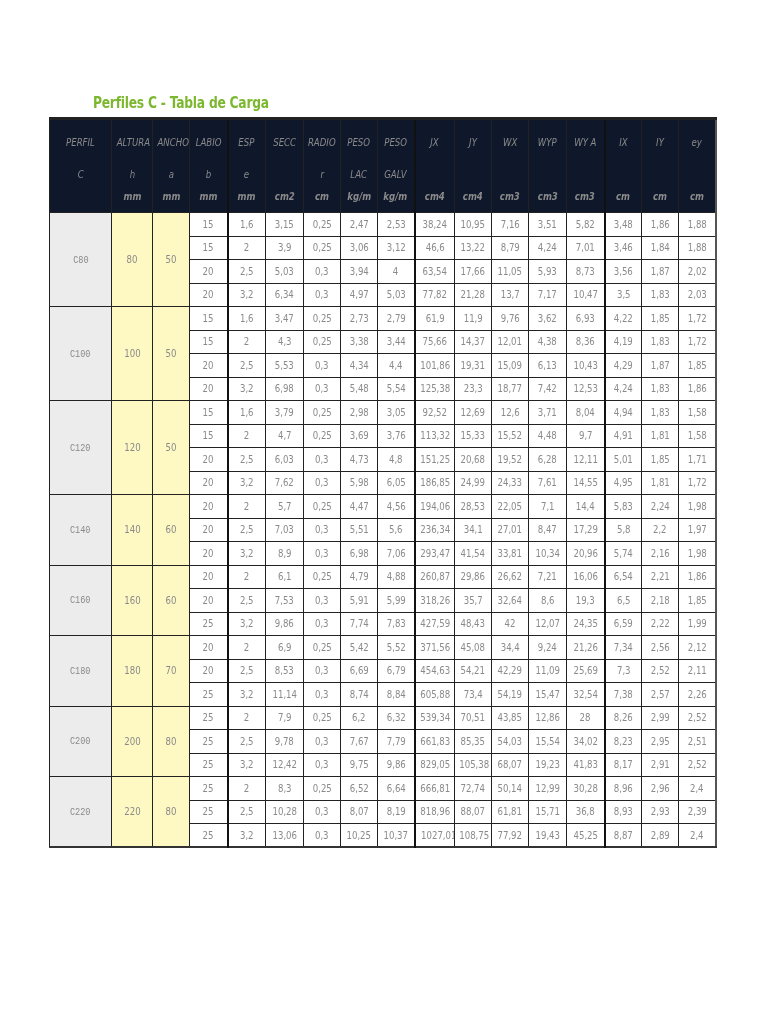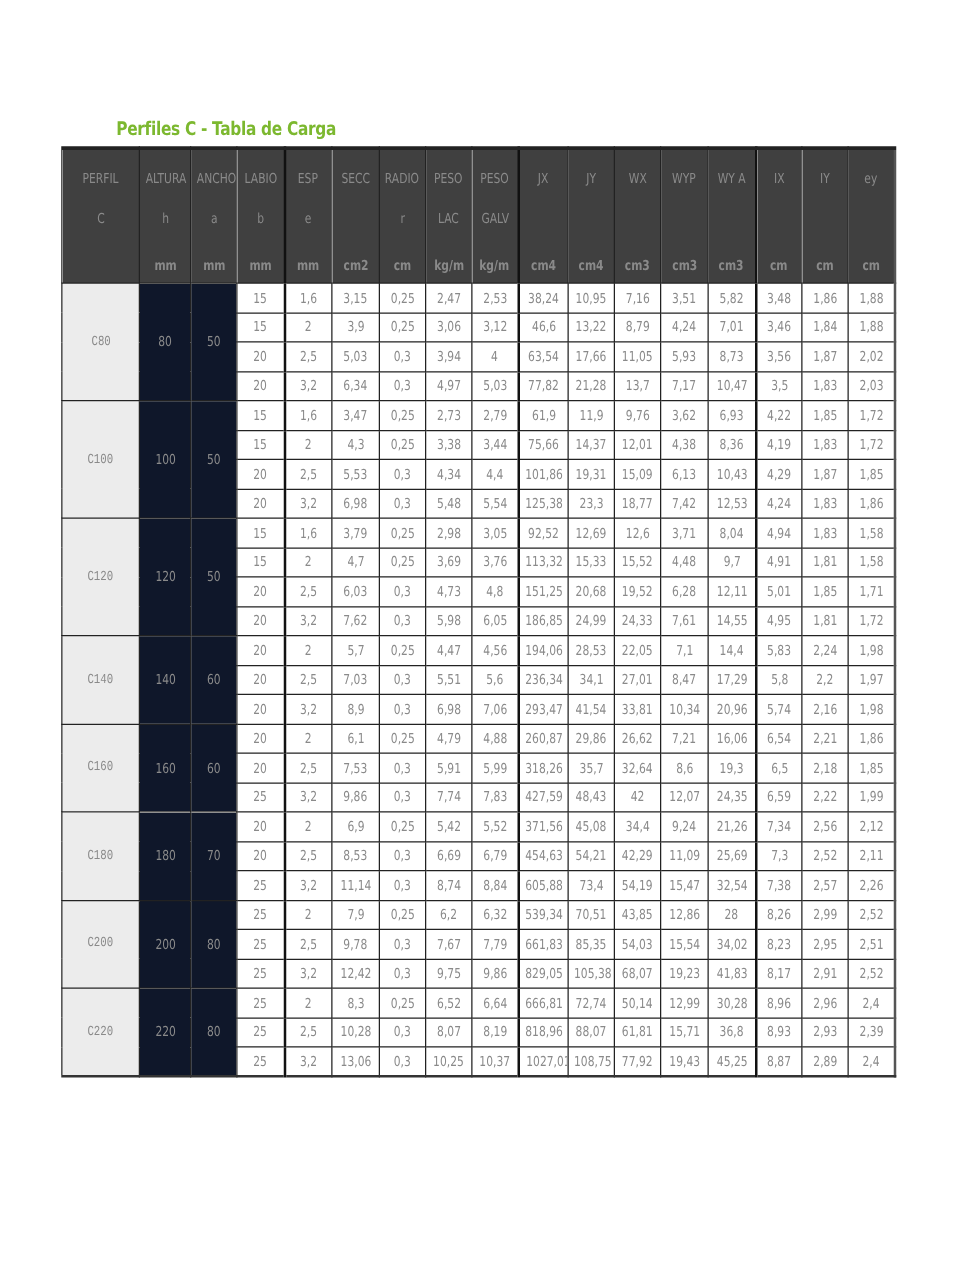--- a/index.html
+++ b/index.html
@@ -7,26 +7,26 @@
          font-family: "DejaVu Sans", "Liberation Sans", sans-serif; }
   .title { position: absolute; left: 93px; top: 94px; font-size: 15px; font-weight: bold;
            color: #7cb82f; letter-spacing: -0.3px; transform: scaleX(0.82); transform-origin: left center;
            white-space: nowrap; }
   table.load { position: absolute; left: 49px; top: 117px; border-collapse: collapse;
                table-layout: fixed; width: 666px; border-top: 3px solid #222; border-left: 1px solid #333;
                border-right: 2px solid #555; border-bottom: 2px solid #333; }
   table.load td, table.load th { border: 1px solid #222; padding: 0; text-align: center;
         font-size: 11px; color: #8a8a8a; font-weight: normal; overflow: hidden; white-space: nowrap; }
   .sq { display: inline-block; transform: scaleX(0.78); }
-  thead th { background: #404040; color: #7a7a7a; font-weight: bold; vertical-align: top; height: 92px; }
+  thead th { background: #0f172a; color: #7a7a7a; font-weight: bold; vertical-align: top; height: 92px; font-style: italic; }
   thead th .l1 { display: block; margin-top: 16px; height: 32px; }
   thead th .l2 { display: block; height: 22px; }
-  thead th .l3 { display: block; height: 20px; font-weight: bold; margin-top: 16px; }
+  thead th .l3 { display: block; height: 20px; font-weight: bold; }
   td.perfil { background: #ececec; color: #777; font-weight: bold; font-size: 12px; font-family: Liberation Mono, monospace; }
-  td.dim { background: #0f172a; margin-top: 28px; }
+  td.dim { background: #fef9c3; margin-top: 28px; }
   tbody tr { height: 23.5px; }
   .thick-l { border-left: 2px solid #111 !important; }
   .grp-top td { border-top: 2px solid #111; }
 </style>
 </head>
 <body>
 
 <div class="title">Perfiles C - Tabla de Carga</div>
 
 <table class="load">

